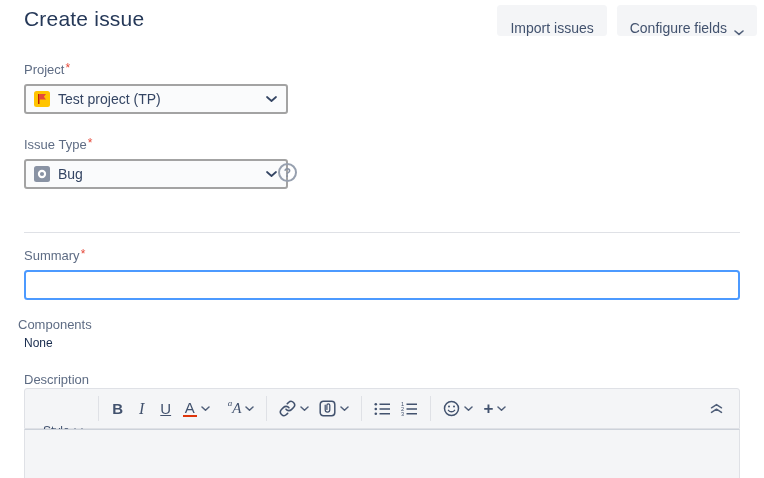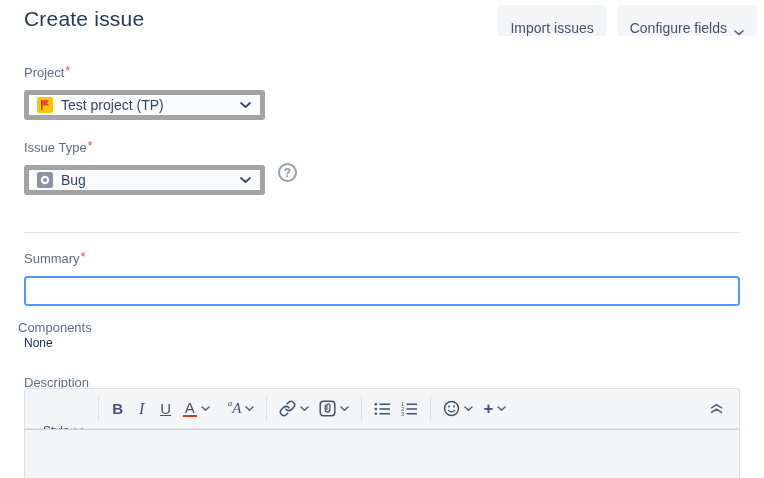--- a/index.html
+++ b/index.html
@@ -9,26 +9,26 @@
   .abs { position:absolute; }
 
   
   .title { left:24px; top:7px; font-size:21px; font-weight:400; color:#253858; letter-spacing:.2px; }
   .header-actions { top:5px; right:7px; display:flex; gap:10px; }
   .btn { display:inline-flex; align-items:flex-end; gap:7px; height:31px; padding:0 13px;
          background:#F4F5F7; color:#42526E; font-size:14px; border:none; border-radius:3.5px;
          font-family:inherit; cursor:pointer; }
 
   
-  .field-label { font-size:13px; color:#5E6C84; line-height:23px; }
+  .field-label { font-size:13px; color:#5E6C84; line-height:17px; }
   .req { color:#E5493A; font-size:12px; vertical-align:top; position:relative; top:-1px; margin-left:1px; }
 
   
-  .select { margin-top:6px; width:241px; height:30px; display:flex; align-items:center;
-            padding:0 9px 0 8px; background:#FAFBFC; border:5px solid #a3a3a3; border-radius:3px;
+  .select { margin-top:6px; width:264px; height:30px; display:flex; align-items:center;
+            padding:0 9px 0 8px; background:#FAFBFC; border:2px solid #a3a3a3; border-radius:3px;
             cursor:pointer; }
   .select .sel-text { margin-left:8px; font-size:14px; color:#344563; }
   .select .chev { margin-left:auto; color:#344563; display:flex; }
 
   .help-circle { left:278px; top:163px; width:19px; height:19px; border:2px solid #97A0AF;
                  border-radius:50%; color:#8993A4; font-size:12px; font-weight:bold;
                  display:flex; align-items:center; justify-content:center; cursor:pointer; }
 
   .note { left:24px; top:195px; font-size:13px; color:#6B778C; }
 

